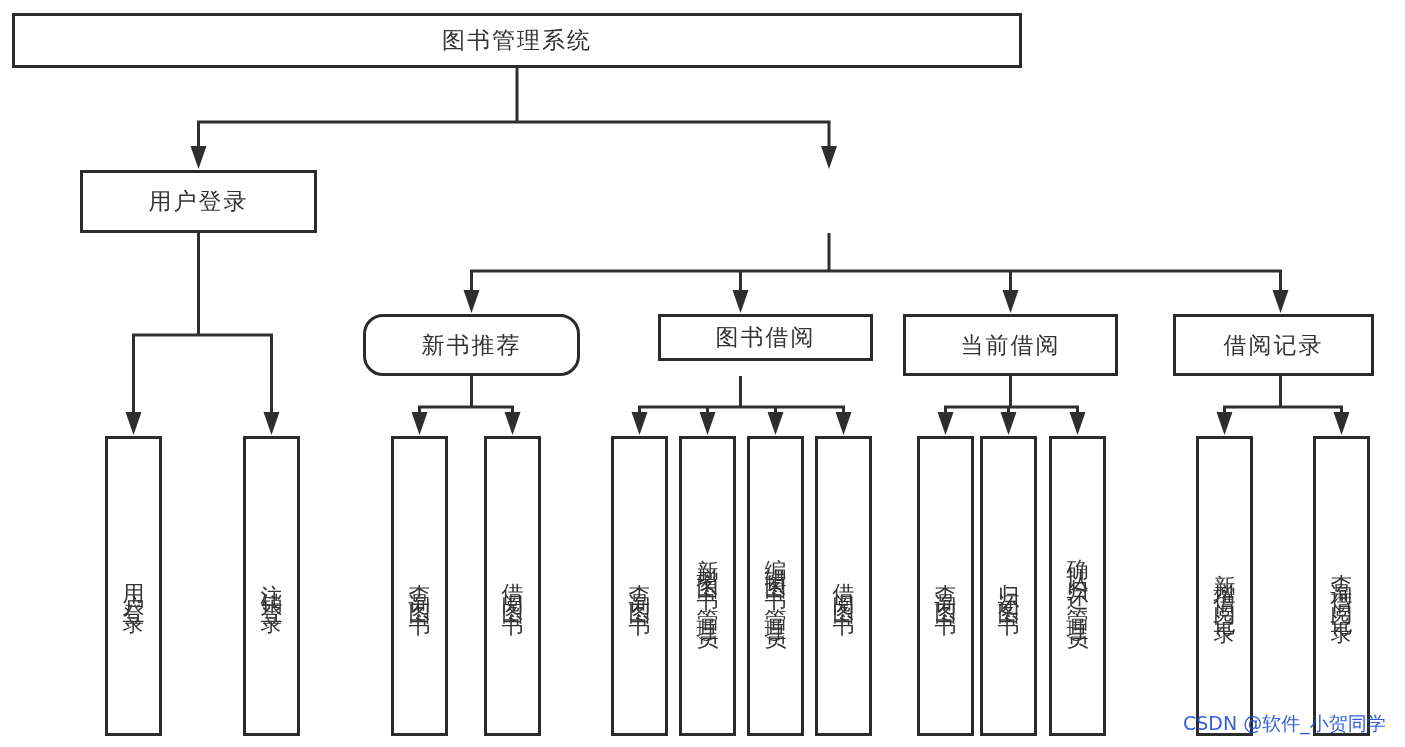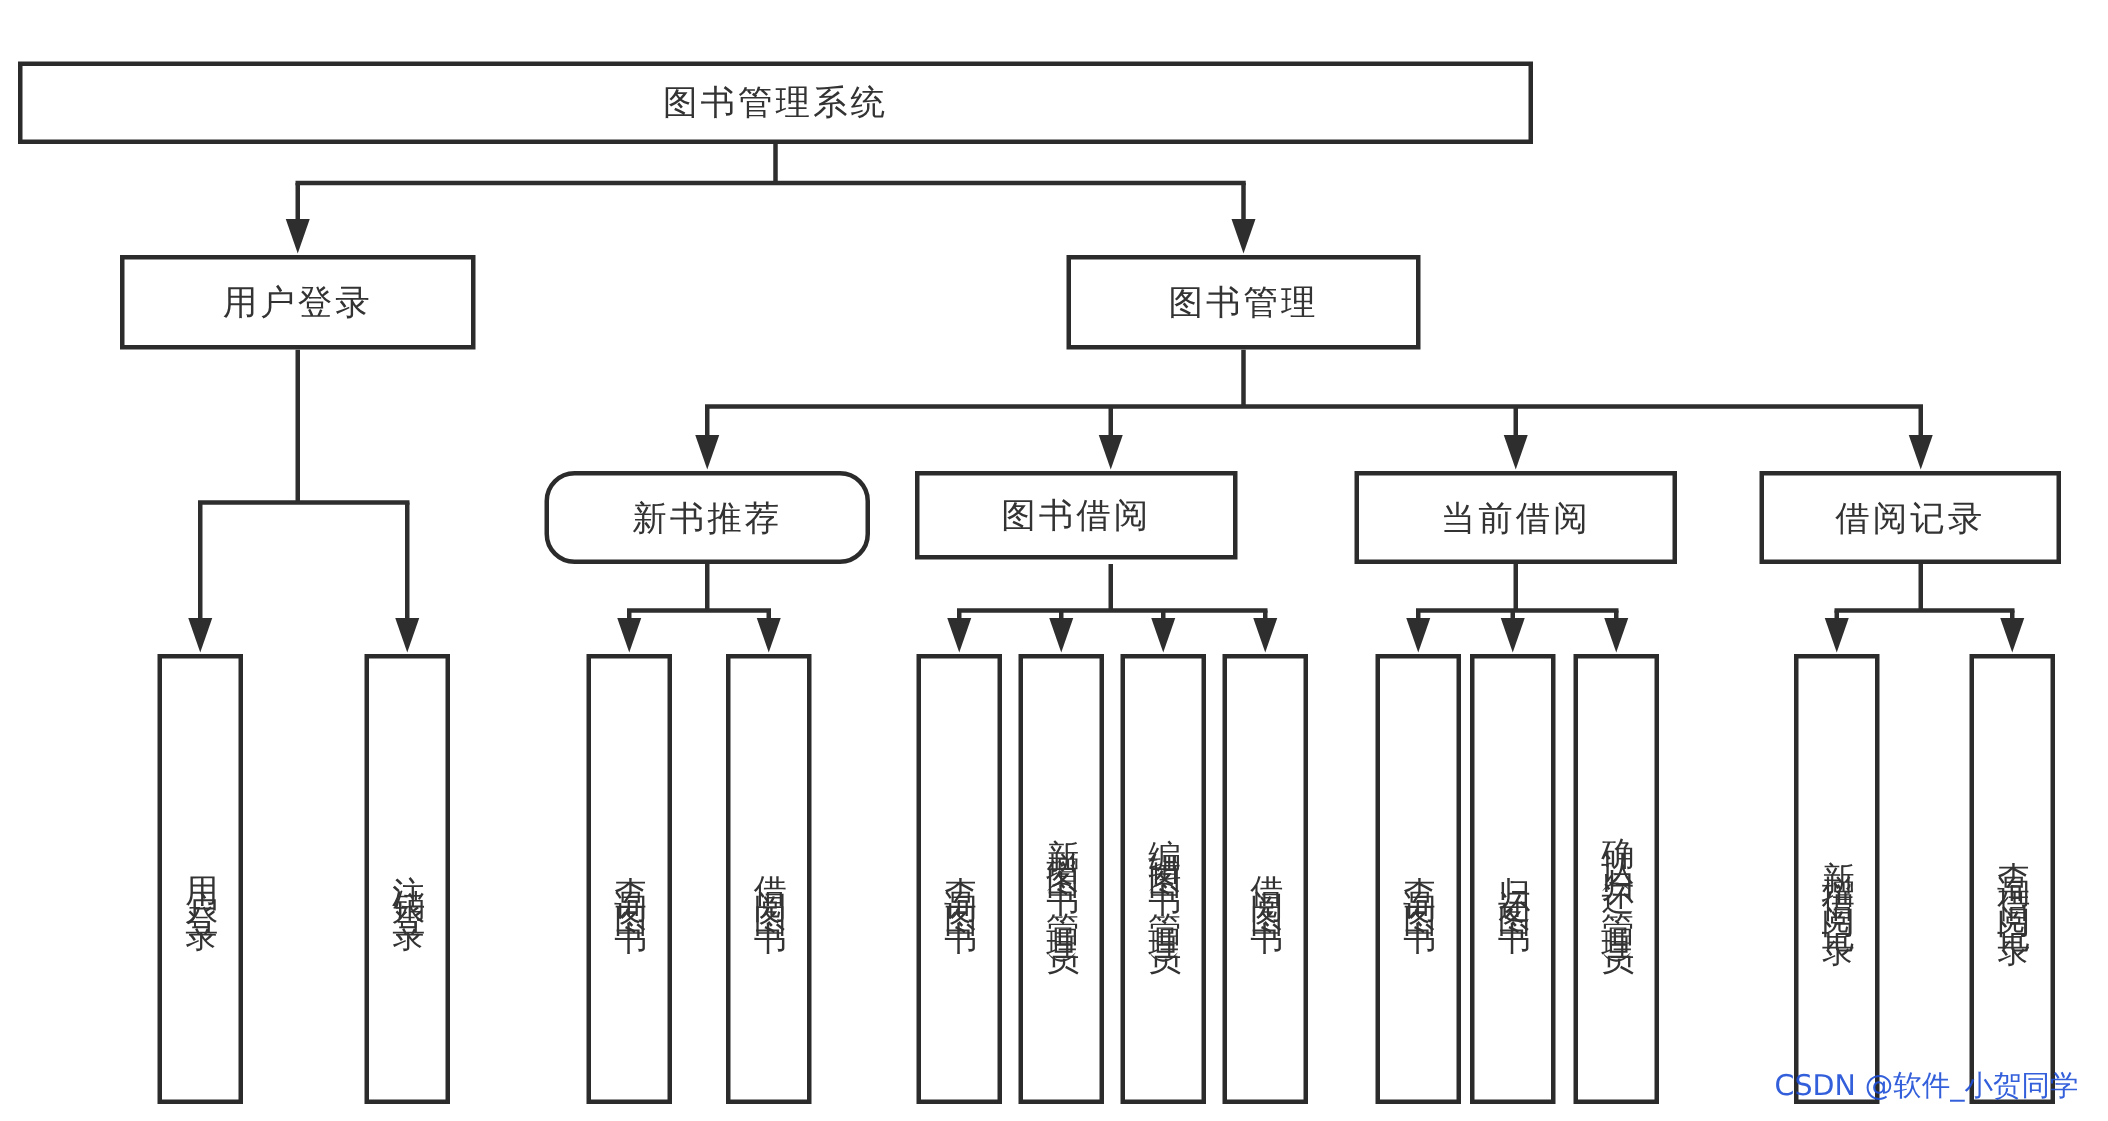--- a/index.html
+++ b/index.html
@@ -107,25 +107,24 @@
       <line x1="1077.5" y1="407" x2="1077.5" y2="415" stroke="#2e2e2e" stroke-width="3"></line>
       <polygon points="1069.5,412 1085.5,412 1077.5,435" fill="#2e2e2e"></polygon>
       <line x1="1280.5" y1="376" x2="1280.5" y2="407" stroke="#2e2e2e" stroke-width="3"></line>
       <line x1="1223" y1="407" x2="1343" y2="407" stroke="#2e2e2e" stroke-width="3"></line>
       <line x1="1224.5" y1="407" x2="1224.5" y2="415" stroke="#2e2e2e" stroke-width="3"></line>
       <polygon points="1216.5,412 1232.5,412 1224.5,435" fill="#2e2e2e"></polygon>
       <line x1="1341.5" y1="407" x2="1341.5" y2="415" stroke="#2e2e2e" stroke-width="3"></line>
       <polygon points="1333.5,412 1349.5,412 1341.5,435" fill="#2e2e2e"></polygon>
     </svg>
   <div id="watermark" style="color: #1d4ed8;">CSDN @软件_小贺同学</div>
-<div class="node horizontal" style="left: 12px; top: 13px; width: 1010px; height: 55px; margin-top: 28px;">图书管理系统</div>
+<div class="node horizontal" style="left: 12px; top: 13px; width: 1010px; height: 55px;">图书管理系统</div>
     <div class="node horizontal" style="left: 80px; top: 170px; width: 237px; height: 63px;">用户登录</div>
-    <div class="node horizontal" style="left: 711px; top: 170px; width: 236px; height: 63px;">图书管理</div>
     <div class="node horizontal" style="left: 363px; top: 314px; width: 217px; height: 62px; border-radius: 20px;">新书推荐</div>
-    <div class="node horizontal" style="left: 610px; top: 314px; width: 215px; height: 59px;">图书借阅</div>
+    <div class="node horizontal" style="left: 658px; top: 314px; width: 215px; height: 47px;">图书借阅</div>
     <div class="node horizontal" style="left: 903px; top: 314px; width: 215px; height: 62px;">当前借阅</div>
     <div class="node horizontal" style="left: 1173px; top: 314px; width: 201px; height: 62px;">借阅记录</div>
     <div class="node vertical" style="left: 105px; top: 436px; width: 57px; height: 300px;">用户登录</div>
     <div class="node vertical" style="left: 243px; top: 436px; width: 57px; height: 300px;">注销登录</div>
     <div class="node vertical" style="left: 391px; top: 436px; width: 57px; height: 300px;">查询图书</div>
     <div class="node vertical" style="left: 484px; top: 436px; width: 57px; height: 300px;">借阅图书</div>
     <div class="node vertical" style="left: 611px; top: 436px; width: 57px; height: 300px;">查询图书</div>
     <div class="node vertical" style="left: 679px; top: 436px; width: 57px; height: 300px;">新增图书（管理员）</div>
     <div class="node vertical" style="left: 747px; top: 436px; width: 57px; height: 300px;">编辑图书（管理员）</div>
     <div class="node vertical" style="left: 815px; top: 436px; width: 57px; height: 300px;">借阅图书</div>

